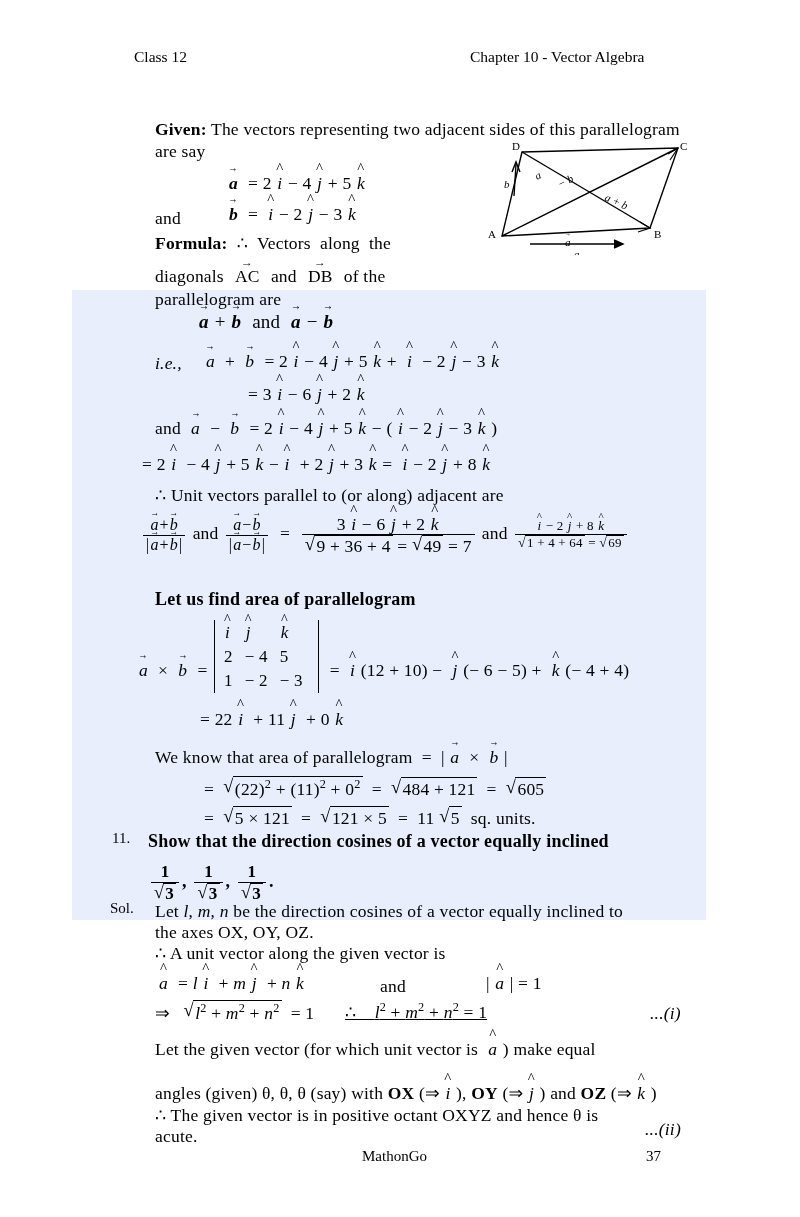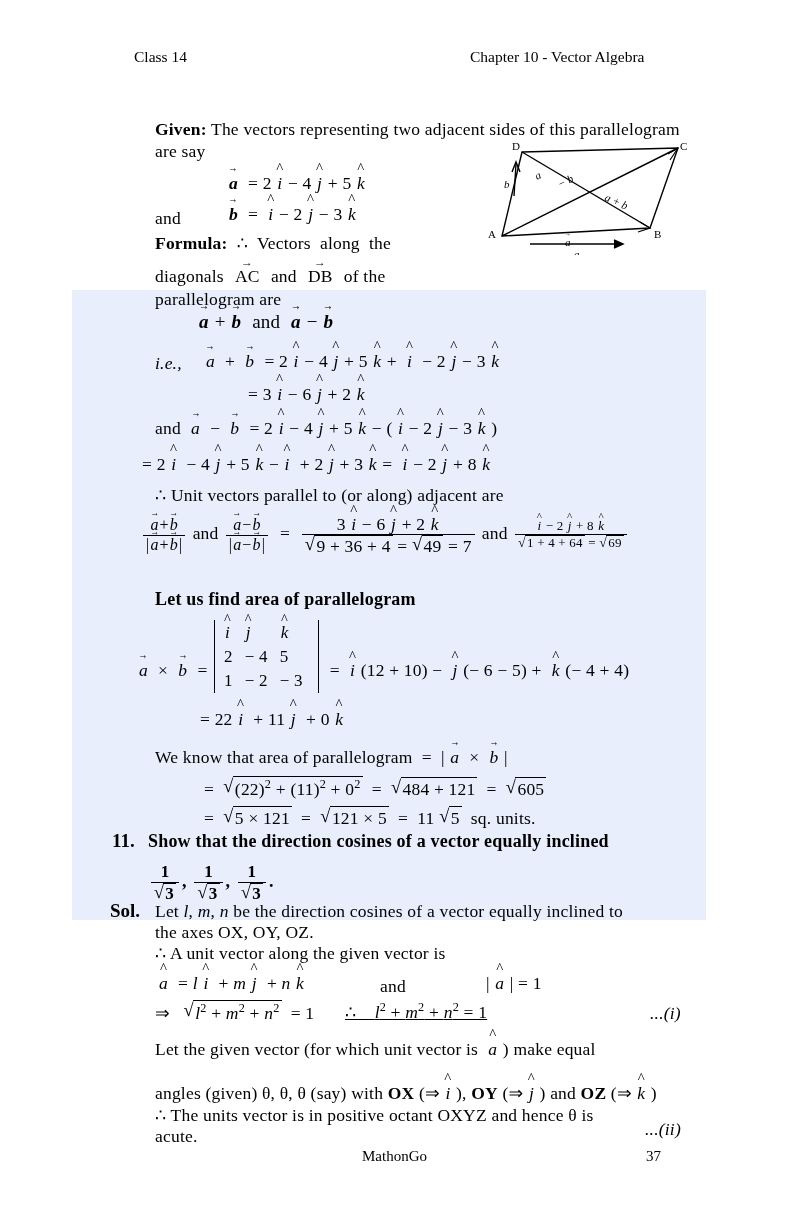--- a/index.html
+++ b/index.html
@@ -200,22 +200,22 @@
     position: absolute;
     left: 482px;
     top: 140px;
     width: 218px;
     height: 115px;
   }
 
   
   .qnum {
     position: absolute;
-    font-weight: bold;
-    font-size: 19px;
+    font-weight: normal;
+    font-size: 15px;
   }
 </style>
 </head>
 <body>
 
 <div class="page">
 
   <svg class="watermark" viewBox="0 0 800 1217">
     <g fill="#f2f5fc">
       <path d="M300 520 L360 520 L300 760 L240 760 Z"></path>
@@ -223,21 +223,21 @@
       <path d="M460 520 L520 520 L460 760 L400 760 Z"></path>
       <circle cx="480" cy="700" r="36"></circle>
     </g>
   </svg>
 
   <div class="highlight-band"></div>
 
   <div class="content">
 
     <div class="header">
-      <span class="cls">Class 14</span>
+      <span class="cls">Class 12</span>
       <span class="chap">Chapter 10 - Vector Algebra</span>
     </div>
 
     <div class="figure">
       <svg width="218" height="115" viewBox="0 0 218 115">
         <g stroke="#000" stroke-width="1.4" fill="none">
 
           <path d="M40 12 L196 8 L168 88 L20 96 Z"></path>
 
           <path d="M20 96 L196 8"></path>
@@ -434,21 +434,21 @@
     <div class="blk i" style="left:650px; top:1002px;">...(i)</div>
 
     <div class="blk" style="left:155px; top:1038px;">
       Let the given vector (for which unit vector is &nbsp;<span class="hat">a</span> ) make equal
     </div>
 
     <div class="blk" style="left:155px; top:1082px;">
       angles (given) θ, θ, θ (say) with <span class="b">OX</span> (⇒ <span class="hat">i</span> ), <span class="b">OY</span> (⇒ <span class="hat">j</span> ) and <span class="b">OZ</span> (⇒ <span class="hat">k</span> )
     </div>
 
-    <div class="blk" style="left:155px; top:1104px;">∴   The units vector is in positive octant OXYZ and hence θ is</div>
+    <div class="blk" style="left:155px; top:1104px;">∴   The given vector is in positive octant OXYZ and hence θ is</div>
     <div class="blk" style="left:155px; top:1125px;">acute.</div>
     <div class="blk i" style="left:645px; top:1118px;">...(ii)</div>
 
     <div class="footer">
       <span class="brand">MathonGo</span>
       <span class="pageno">37</span>
     </div>
 
   </div>
 </div>

